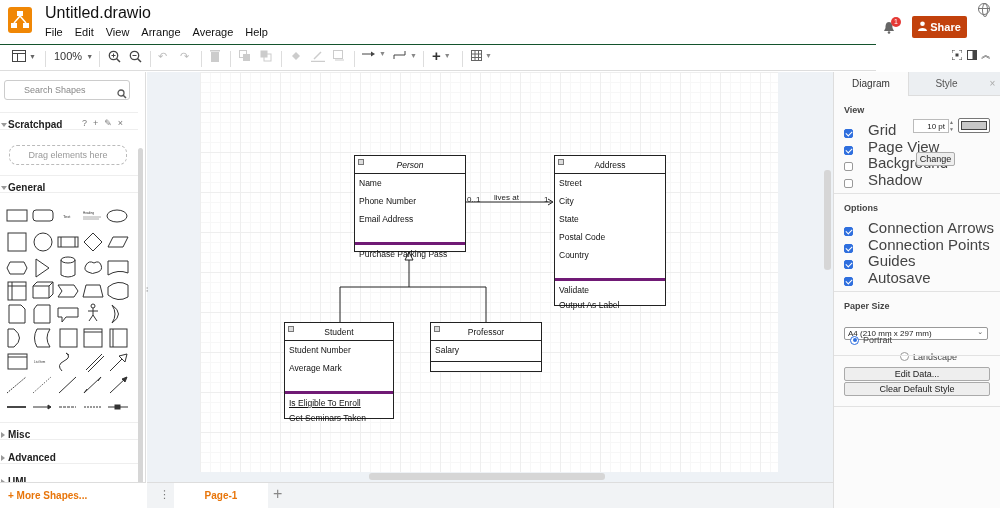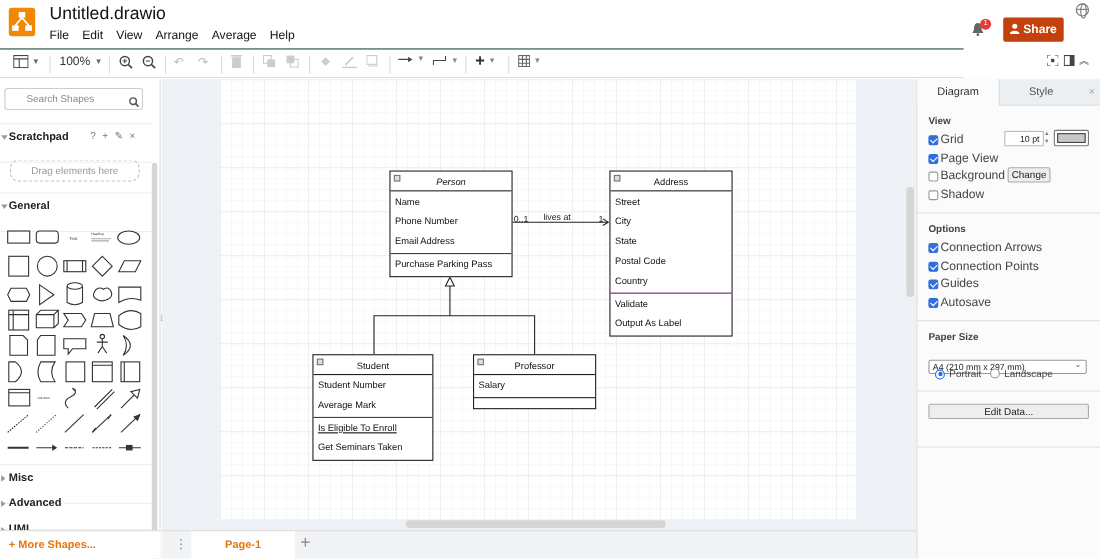--- a/index.html
+++ b/index.html
@@ -18,51 +18,51 @@
 .bell-badge{left:891px;top:17px;width:10px;height:10px;background:#e53935;border-radius:50%;color:#fff;font-size:7px;text-align:center;line-height:10px}
 .share{left:912px;top:16px;width:55px;height:22px;background:#c2410c;border-radius:2px;color:#fff;font-size:11px;font-weight:bold;display:flex;align-items:center;justify-content:center;gap:3px}
 
 .toolbar{left:0;top:44px;width:876px;height:27px;border-top:1px solid #14532d;border-bottom:1px solid #ddd;background:#fff}
 .tb{position:absolute;top:5px;font-size:11px;color:#333;display:flex;align-items:center}
 .tb.dis{color:#bbb}
 .sep{position:absolute;top:6px;width:1px;height:16px;background:#ddd}
 
 .sidebar{left:0;top:72px;width:146px;height:436px;background:#fff;border-right:1px solid #ddd}
 .search{left:4px;top:8px;width:126px;height:20px;border:1px solid #ccc;border-radius:3px;font-size:9px;color:#888;padding:4px 0 0 19px}
-.sec{left:0;width:138px;height:36px;font-size:10px;font-weight:bold;color:#222;padding:6px 0 0 8px;border-bottom:1px solid #eee}
+.sec{left:0;width:138px;height:18px;font-size:10px;font-weight:bold;color:#222;padding:6px 0 0 8px;border-bottom:1px solid #eee}
 .sec:before{content:"";position:absolute;left:1px;top:10px;border-left:3px solid transparent;border-right:3px solid transparent;border-top:4px solid #999}
 .sec.col:before{border-top:3px solid transparent;border-bottom:3px solid transparent;border-left:4px solid #999;top:9px;border-right:none}
 .dropzone{left:9px;top:73px;width:118px;height:20px;border:1px dashed #bbb;border-radius:8px;font-size:9px;color:#999;text-align:center;line-height:18px}
 .shapes{left:4px;top:133px;width:130px;height:212px}
 .sbscroll{left:138px;top:76px;width:5px;height:392px;background:#d6d6d6;border-radius:3px}
 .moreshapes{left:0;top:482px;width:146px;height:26px;background:#fff;border-top:1px solid #ddd;color:#e8750a;font-size:10px;font-weight:bold;padding:7px 0 0 8px}
 
 .canvas{left:147px;top:72px;width:686px;height:410px;background:#eef2f6}
 .page{left:53px;top:0px;width:578px;height:400px;background-color:#fff;
  background-image:linear-gradient(#eee 1px,transparent 1px),linear-gradient(90deg,#eee 1px,transparent 1px),linear-gradient(#f7f7f7 1px,transparent 1px),linear-gradient(90deg,#f7f7f7 1px,transparent 1px);
  background-size:40px 40px,40px 40px,10px 10px,10px 10px}
 .vscroll{left:824px;top:170px;width:7px;height:100px;background:#d6d6d6;border-radius:3px}
 .hscroll{left:369px;top:473px;width:236px;height:7px;background:#d6d6d6;border-radius:3px}
 .sash{left:146px;top:285px;font-size:8px;color:#888}
 
 .cls{position:absolute;border:1px solid #222;background:#fff;font-size:8.5px;color:#111}
 .cls .hd{height:18px;border-bottom:1px solid #222;text-align:center;line-height:18px;position:relative}
 .cls .hd .mn{position:absolute;left:3px;top:3px;width:6px;height:6px;border:1px solid #777;background:#ddd}
 .cls .row{height:18px;line-height:18px;padding-left:4px}
-.cls .div{border-top:1px solid #701a75;margin-top:2px}
+.cls .div{border-top:3px solid #701a75;margin-top:14px}
 .it{font-style:italic}
 .ul{text-decoration:underline}
 
 .pagebar{left:147px;top:482px;width:686px;height:26px;background:#f1f3f5;border-top:1px solid #ddd}
 .pagetab{left:27px;top:0;width:94px;height:26px;background:#fff;color:#e8750a;font-size:10px;font-weight:bold;text-align:center;line-height:26px}
 
 .rpanel{left:833px;top:72px;width:167px;height:436px;background:#fbfbfb;border-left:1px solid #ddd}
 .rtab{top:0;height:24px;font-size:10px;font-weight:normal;color:#333;text-align:center;line-height:24px}
 .rh{left:10px;font-size:9px;font-weight:bold;color:#444}
-.cb{left:10px;font-size:11px;color:#444;display:flex;align-items:center;gap:2px}
+.cb{left:10px;font-size:15px;color:#444;display:flex;align-items:flex-end;gap:15px}
 .box{width:9px;height:9px;border:1px solid #999;border-radius:2px;background:#fff}
 .box.on{background:#2f6fde;border-color:#2f6fde;position:relative}
 .box.on:after{content:"";position:absolute;left:2px;top:0px;width:3px;height:5px;border:solid #fff;border-width:0 1.5px 1.5px 0;transform:rotate(45deg)}
 .hr{left:0;width:167px;height:1px;background:#e2e2e2}
 .btn{border:1px solid #aaa;border-radius:2px;background:#eee;font-size:9px;text-align:center;color:#222}
 .radio{width:9px;height:9px;border:1px solid #999;border-radius:50%;background:#fff;display:inline-block;position:relative}
 .radio.on{border-color:#2f6fde}
 .radio.on:after{content:"";position:absolute;left:1.5px;top:1.5px;width:4px;height:4px;border-radius:50%;background:#2f6fde}
 </style>
 </head>
@@ -408,22 +408,23 @@
         <span>Autosave</span>
       </div>
   <div class="abs hr" style="top:219px"></div>
 
   <div class="abs rh" style="top:229px">Paper Size</div>
   <div class="abs" style="left:10px;top:255px;width:144px;height:13px;border:1px solid #999;border-radius:2px;background:#fff;font-size:8px;padding:1px 0 0 3px"><span>A4 (210 mm x 297 mm)</span><span style="position:absolute;right:4px;top:0px;font-size:7px;color:#555">⌄</span></div>
   <div class="abs" style="left:16px;top:263px;font-size:9px;color:#444;display:flex;align-items:center;gap:4px">
         <span class="radio on"></span>
         <span>Portrait</span>
       </div>
-  <div class="abs" style="left:66px;top:263px;font-size:9px;color:#444;display:flex;align-items:flex-start;gap:4px">
+  <div class="abs" style="left:66px;top:280px;font-size:9px;color:#444;display:flex;align-items:flex-start;gap:4px">
         <span class="radio"></span>
         <span>Landscape</span>
       </div>
   <div class="abs hr" style="top:283px"></div>
 
   <div class="abs btn" style="left:10px;top:295px;width:146px;height:14px;line-height:12px">Edit Data...</div>
+  <div class="abs btn" style="left:10px;top:310px;width:146px;height:14px;line-height:12px">Clear Default Style</div>
   <div class="abs hr" style="top:334px"></div>
  </div>
 </div>
 
 </body></html>

